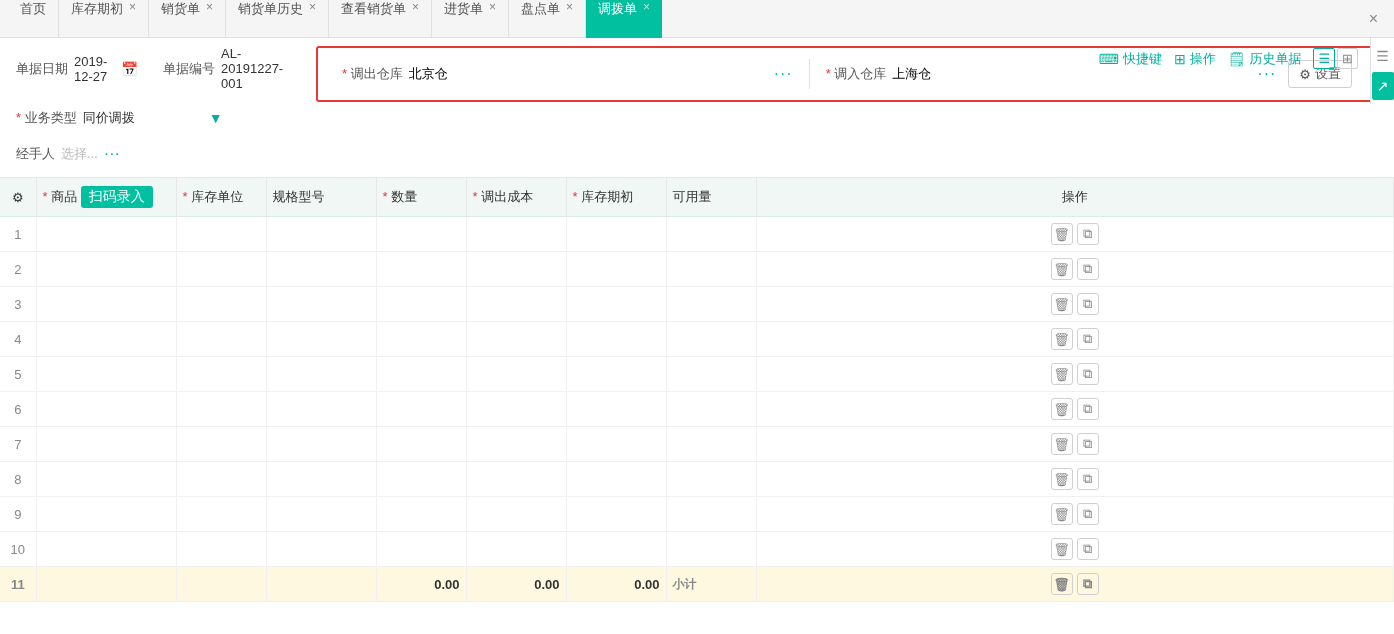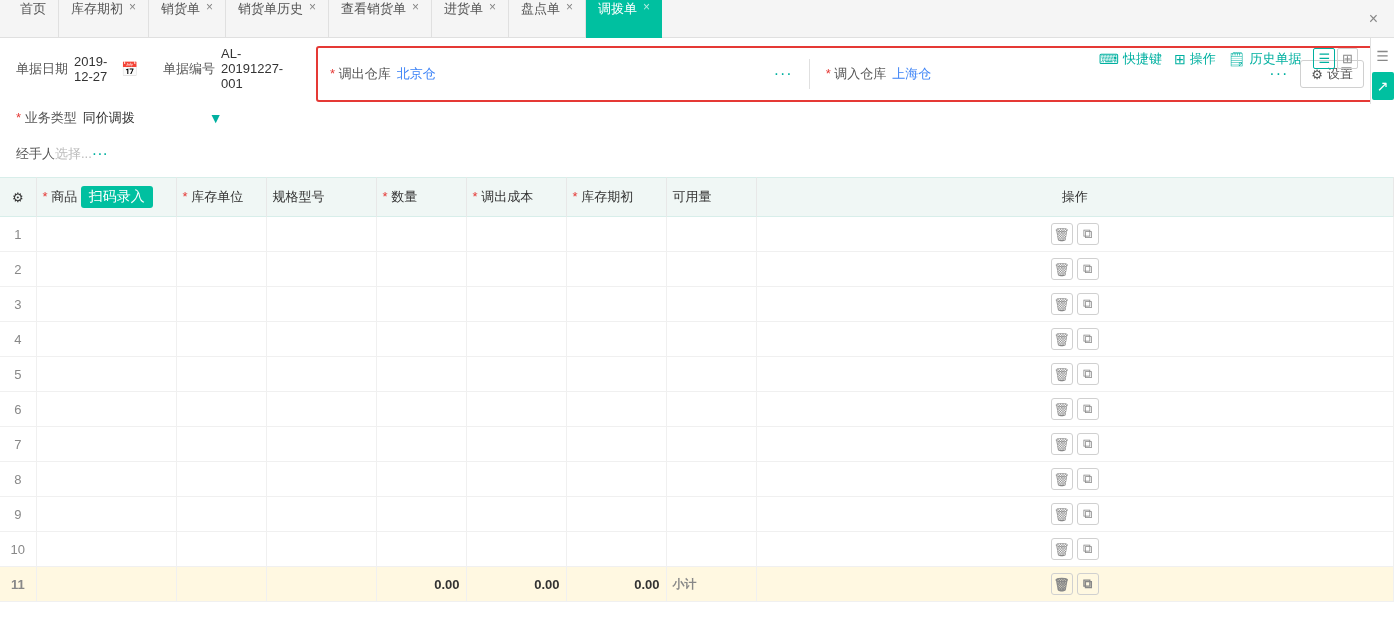--- a/index.html
+++ b/index.html
@@ -45,31 +45,31 @@
     .field-label { color: #555; white-space: nowrap; }
     .field-label .required { color: #e53935; }
     .field-value { color: #333; }
     .date-icon { color: #00b0a0; cursor: pointer; margin-left: 2px; font-size: 14px; }
 
     
     .warehouse-box {
       border: 2px solid #e53935;
       border-radius: 3px;
       display: flex; align-items: center;
-      padding: 8px 12px;
+      padding: 8px 24px;
       gap: 0;
       flex: 1;
       min-height: 56px;
     }
     .warehouse-section {
       display: flex; align-items: center; gap: 6px; flex: 1;
     }
     .warehouse-section .wh-label { color: #555; white-space: nowrap; }
     .warehouse-section .wh-label .required { color: #e53935; }
-    .warehouse-section .wh-value { color: #3b82f6; }
+    .warehouse-section .wh-value { color: #000000; }
     .warehouse-section .dots { color: #00b0a0; cursor: pointer; font-size: 16px; letter-spacing: 1px; margin-left: auto; }
     .warehouse-divider { width: 1px; background: #e0e0e0; height: 30px; margin: 0 16px; }
 
     
     .settings-btn {
       display: flex; align-items: center; gap: 4px;
       border: 1px solid #d0d0d0;
       border-radius: 3px;
       padding: 4px 10px;
       cursor: pointer; color: #555; white-space: nowrap;
@@ -79,21 +79,21 @@
     .right-actions {
       margin-left: auto; display: flex; align-items: center; gap: 12px;
     }
     .action-link {
       display: flex; align-items: center; gap: 4px;
       color: #00b0a0; cursor: pointer; font-size: 13px;
     }
 
     
     .manager-field {
-      display: flex; align-items: flex-start; gap: 0;
+      display: flex; align-items: flex-start; gap: 6px;
     }
     .manager-placeholder { color: #bbb; }
     .manager-dots { color: #00b0a0; cursor: pointer; font-size: 16px; }
 
     
     .table-wrap {
       margin: 0 0 0 0;
       overflow-x: auto;
     }
     table {

